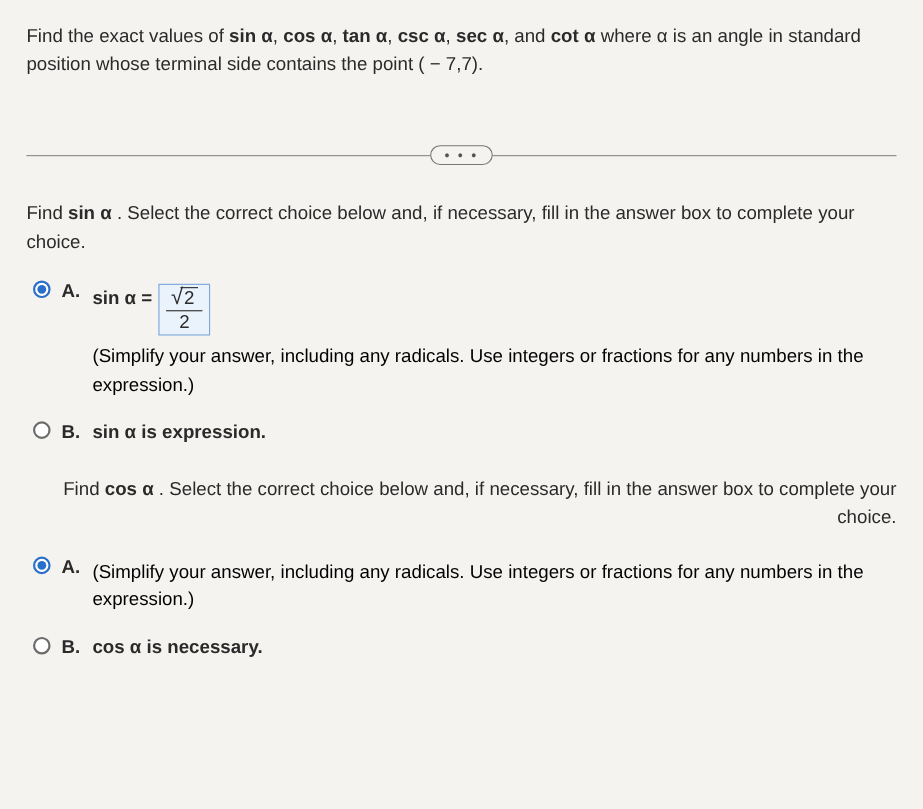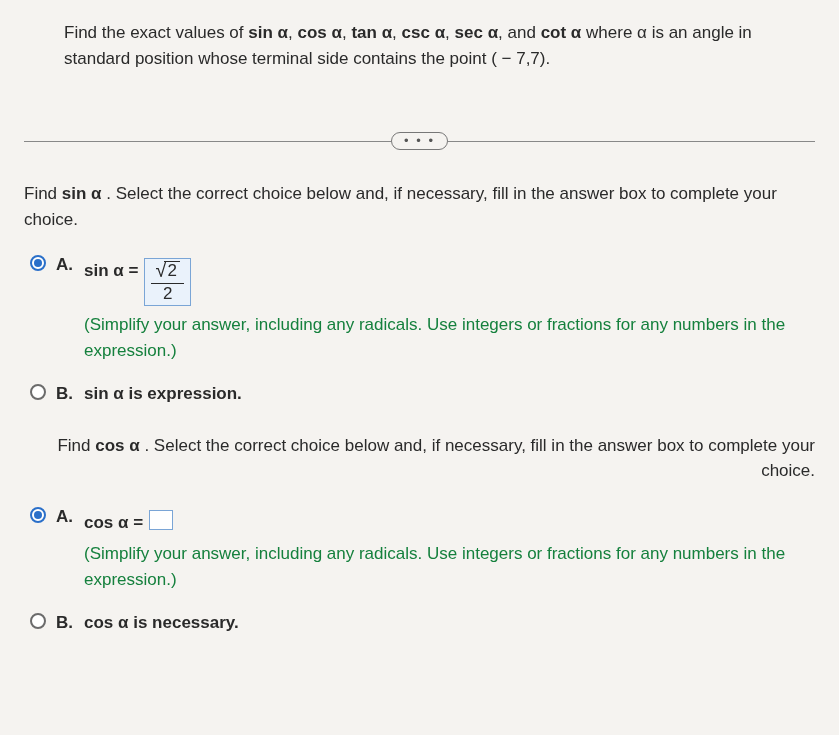--- a/index.html
+++ b/index.html
@@ -13,21 +13,20 @@
       width: 839px;
       height: 735px;
       padding: 20px 24px;
       color: #2a2a2a;
       font-size: 17px;
       line-height: 1.5;
       position: relative;
     }
     .problem-intro {
       margin-bottom: 60px;
-      margin-left: 40px;
     }
     .problem-intro b {
       font-weight: bold;
     }
     .divider-wrap {
       position: relative;
       margin: 30px 0 30px 0;
       height: 20px;
       display: flex;
       align-items: center;
@@ -136,21 +135,21 @@
     }
     .answer-box-empty {
       display: inline-block;
       width: 24px;
       height: 20px;
       border: 1px solid #7aa5d6;
       background: #fff;
       vertical-align: middle;
     }
     .hint {
-      color: #15803d;
+      color: #000000;
       margin-top: 4px;
     }
     .section-gap {
       margin-top: 26px;
       text-align: right;
     }
   </style>
 </head>
 <body>
 
@@ -216,24 +215,20 @@
   <b>cos α</b>
   <span>. Select the correct choice below and, if necessary, fill in the answer box to complete your choice.</span>
 </div>
 
 <div class="choice-group">
 
   <div class="choice">
     <div class="radio selected"></div>
     <div class="choice-label">A.</div>
     <div class="choice-body">
-      <div class="eq-line">
-        <b>cos α =</b>
-        <span class="answer-box-empty"></span>
-      </div>
       <div class="hint">(Simplify your answer, including any radicals. Use integers or fractions for any numbers in the expression.)</div>
     </div>
   </div>
 
   <div class="choice">
     <div class="radio"></div>
     <div class="choice-label">B.</div>
     <div class="choice-body">
       <b>cos α is necessary.</b>
     </div>

